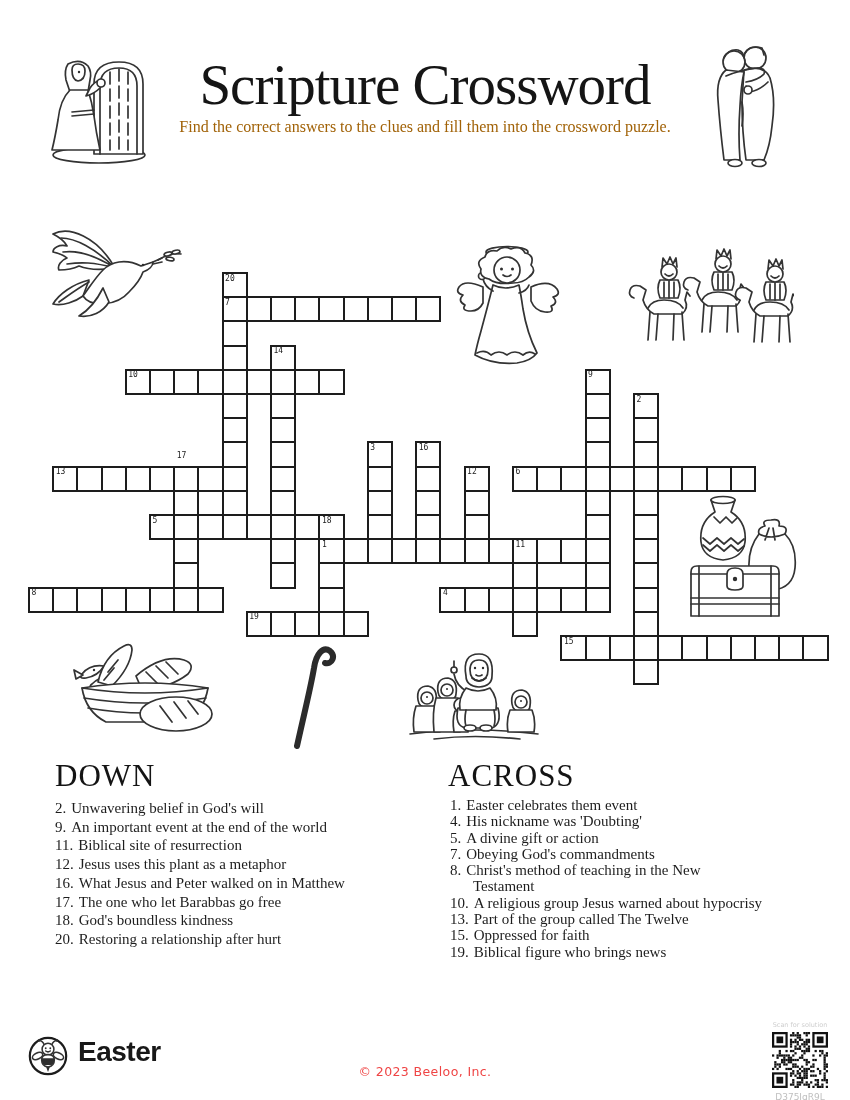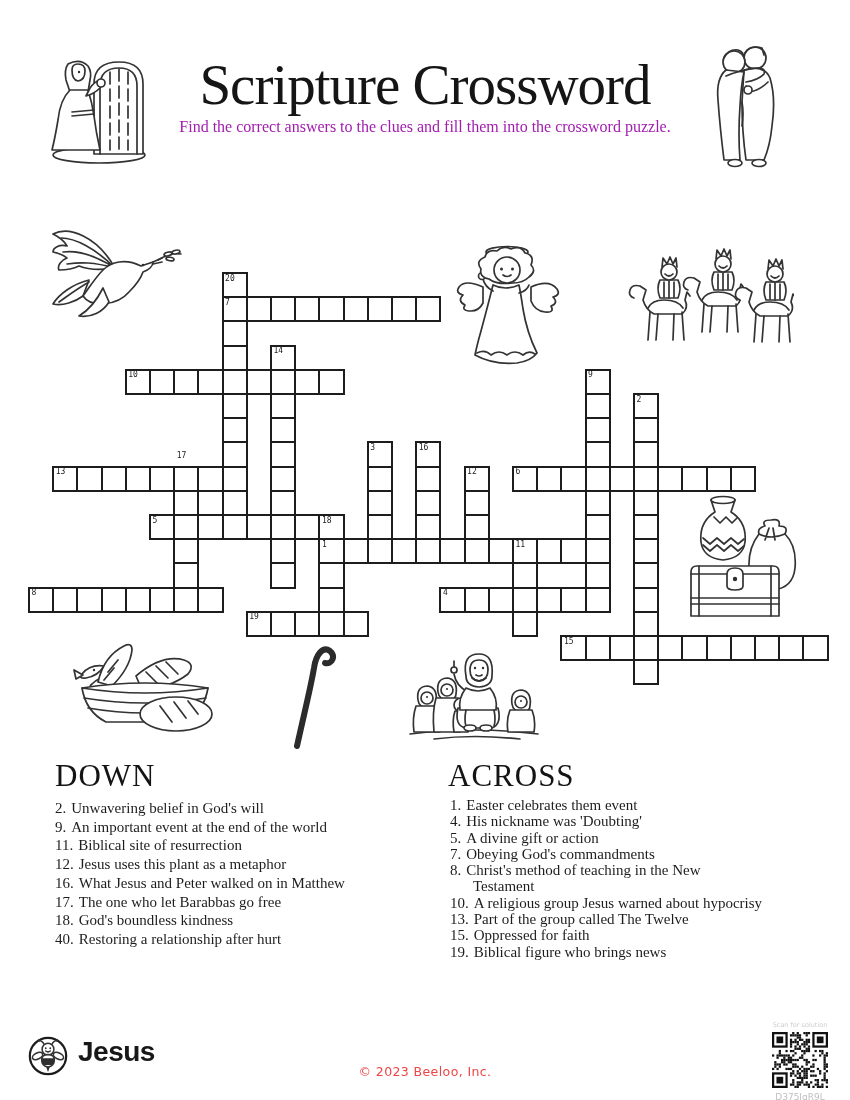--- a/index.html
+++ b/index.html
@@ -2,21 +2,21 @@
 <html><head>
 <meta charset="utf-8">
 <style>
   html,body{margin:0;padding:0;background:#fff;}
   #page{position:relative;width:850px;height:1100px;background:#fff;overflow:hidden;
         font-family:"Liberation Serif",serif;color:#1a1a1a;}
   
   #title{position:absolute;left:0;right:0;top:52px;text-align:center;
          font-size:57px;letter-spacing:-1px;color:#151515;}
   #subtitle{position:absolute;left:0;right:0;top:118px;text-align:center;
-         font-size:16px;color:#a21caf;}
+         font-size:16px;color:#a16207;}
   
   .illus{position:absolute;}
   .illus svg{display:block;}
   .ln{stroke:#333;fill:#fff;stroke-width:1.7;stroke-linejoin:round;stroke-linecap:round;}
   .ln-n{stroke:#333;fill:none;stroke-width:1.7;stroke-linejoin:round;stroke-linecap:round;}
   .dk{fill:#2e2e2e;stroke:none;}
   
   #grid-cells,#grid-labels{position:absolute;left:0;top:0;}
   .cell{position:absolute;width:26.2px;height:26.2px;box-sizing:border-box;
         border:2px solid #1d1d1d;background:#fff;}
@@ -399,21 +399,21 @@
 
   <div class="clue-head" id="down-head">DOWN</div>
   <ul class="clue-list" id="down-list">
       <li class="clue"><span class="num">2.</span><span class="txt">Unwavering belief in God's will</span></li>
       <li class="clue"><span class="num">9.</span><span class="txt">An important event at the end of the world</span></li>
       <li class="clue"><span class="num">11.</span><span class="txt">Biblical site of resurrection</span></li>
       <li class="clue"><span class="num">12.</span><span class="txt">Jesus uses this plant as a metaphor</span></li>
       <li class="clue"><span class="num">16.</span><span class="txt">What Jesus and Peter walked on in Matthew</span></li>
       <li class="clue"><span class="num">17.</span><span class="txt">The one who let Barabbas go free</span></li>
       <li class="clue"><span class="num">18.</span><span class="txt">God's boundless kindness</span></li>
-      <li class="clue"><span class="num">40.</span><span class="txt">Restoring a relationship after hurt</span></li>
+      <li class="clue"><span class="num">20.</span><span class="txt">Restoring a relationship after hurt</span></li>
     </ul>
   <div class="clue-head" id="across-head">ACROSS</div>
   <ul class="clue-list" id="across-list">
       <li class="clue"><span class="num">1.</span><span class="txt">Easter celebrates them event</span></li>
       <li class="clue"><span class="num">4.</span><span class="txt">His nickname was 'Doubting'</span></li>
       <li class="clue"><span class="num">5.</span><span class="txt">A divine gift or action</span></li>
       <li class="clue"><span class="num">7.</span><span class="txt">Obeying God's commandments</span></li>
       <li class="clue"><span class="num">8.</span><span class="txt">Christ's method of teaching in the New
 Testament</span></li>
       <li class="clue"><span class="num">10.</span><span class="txt">A religious group Jesus warned about hypocrisy</span></li>
@@ -432,21 +432,21 @@
       <ellipse class="ln" cx="33.5" cy="22" rx="6" ry="3.4" transform="rotate(25 33.5 22)" stroke-width="1.5"></ellipse>
       <circle class="ln" cx="22" cy="14.5" r="6.5" stroke-width="1.5"></circle>
       <circle class="dk" cx="19.5" cy="13.5" r="1"></circle>
         <circle class="dk" cx="24.5" cy="13.5" r="1"></circle>
       <path class="ln-n" d="M19.5 16.5 Q22 18.5 24.5 16.5" stroke-width="1.2"></path>
       <path class="ln" d="M15 26 Q15 20.5 22 20.5 Q29 20.5 29 26 Q29 33 22 34 Q15 33 15 26 Z" stroke-width="1.5"></path>
       <path class="dk" d="M15.3 24.5 L28.7 24.5 L28.7 28 Q28 30.5 26 31.8 L18 31.8 Q16 30.5 15.3 28 Z"></path>
       <path class="dk" d="M20 34 L24 34 L22 39.5 Z"></path>
     </svg>
   </div>
-  <div id="brand">Jesus</div>
+  <div id="brand">Easter</div>
   <div id="copyright">© 2023 Beeloo, Inc.</div>
   <div id="qr-block">
     <div id="qr-caption">Scan for solution</div>
     <div id="qr"><svg width="56" height="56">
           <rect x="20.160000000000004" y="0" width="2.24" height="2.24" fill="#111"></rect>
           <rect x="24.64" y="0" width="2.24" height="2.24" fill="#111"></rect>
           <rect x="31.360000000000003" y="0" width="2.24" height="2.24" fill="#111"></rect>
           <rect x="33.6" y="0" width="2.24" height="2.24" fill="#111"></rect>
           <rect x="35.84" y="0" width="2.24" height="2.24" fill="#111"></rect>
           <rect x="17.92" y="2.24" width="2.24" height="2.24" fill="#111"></rect>

